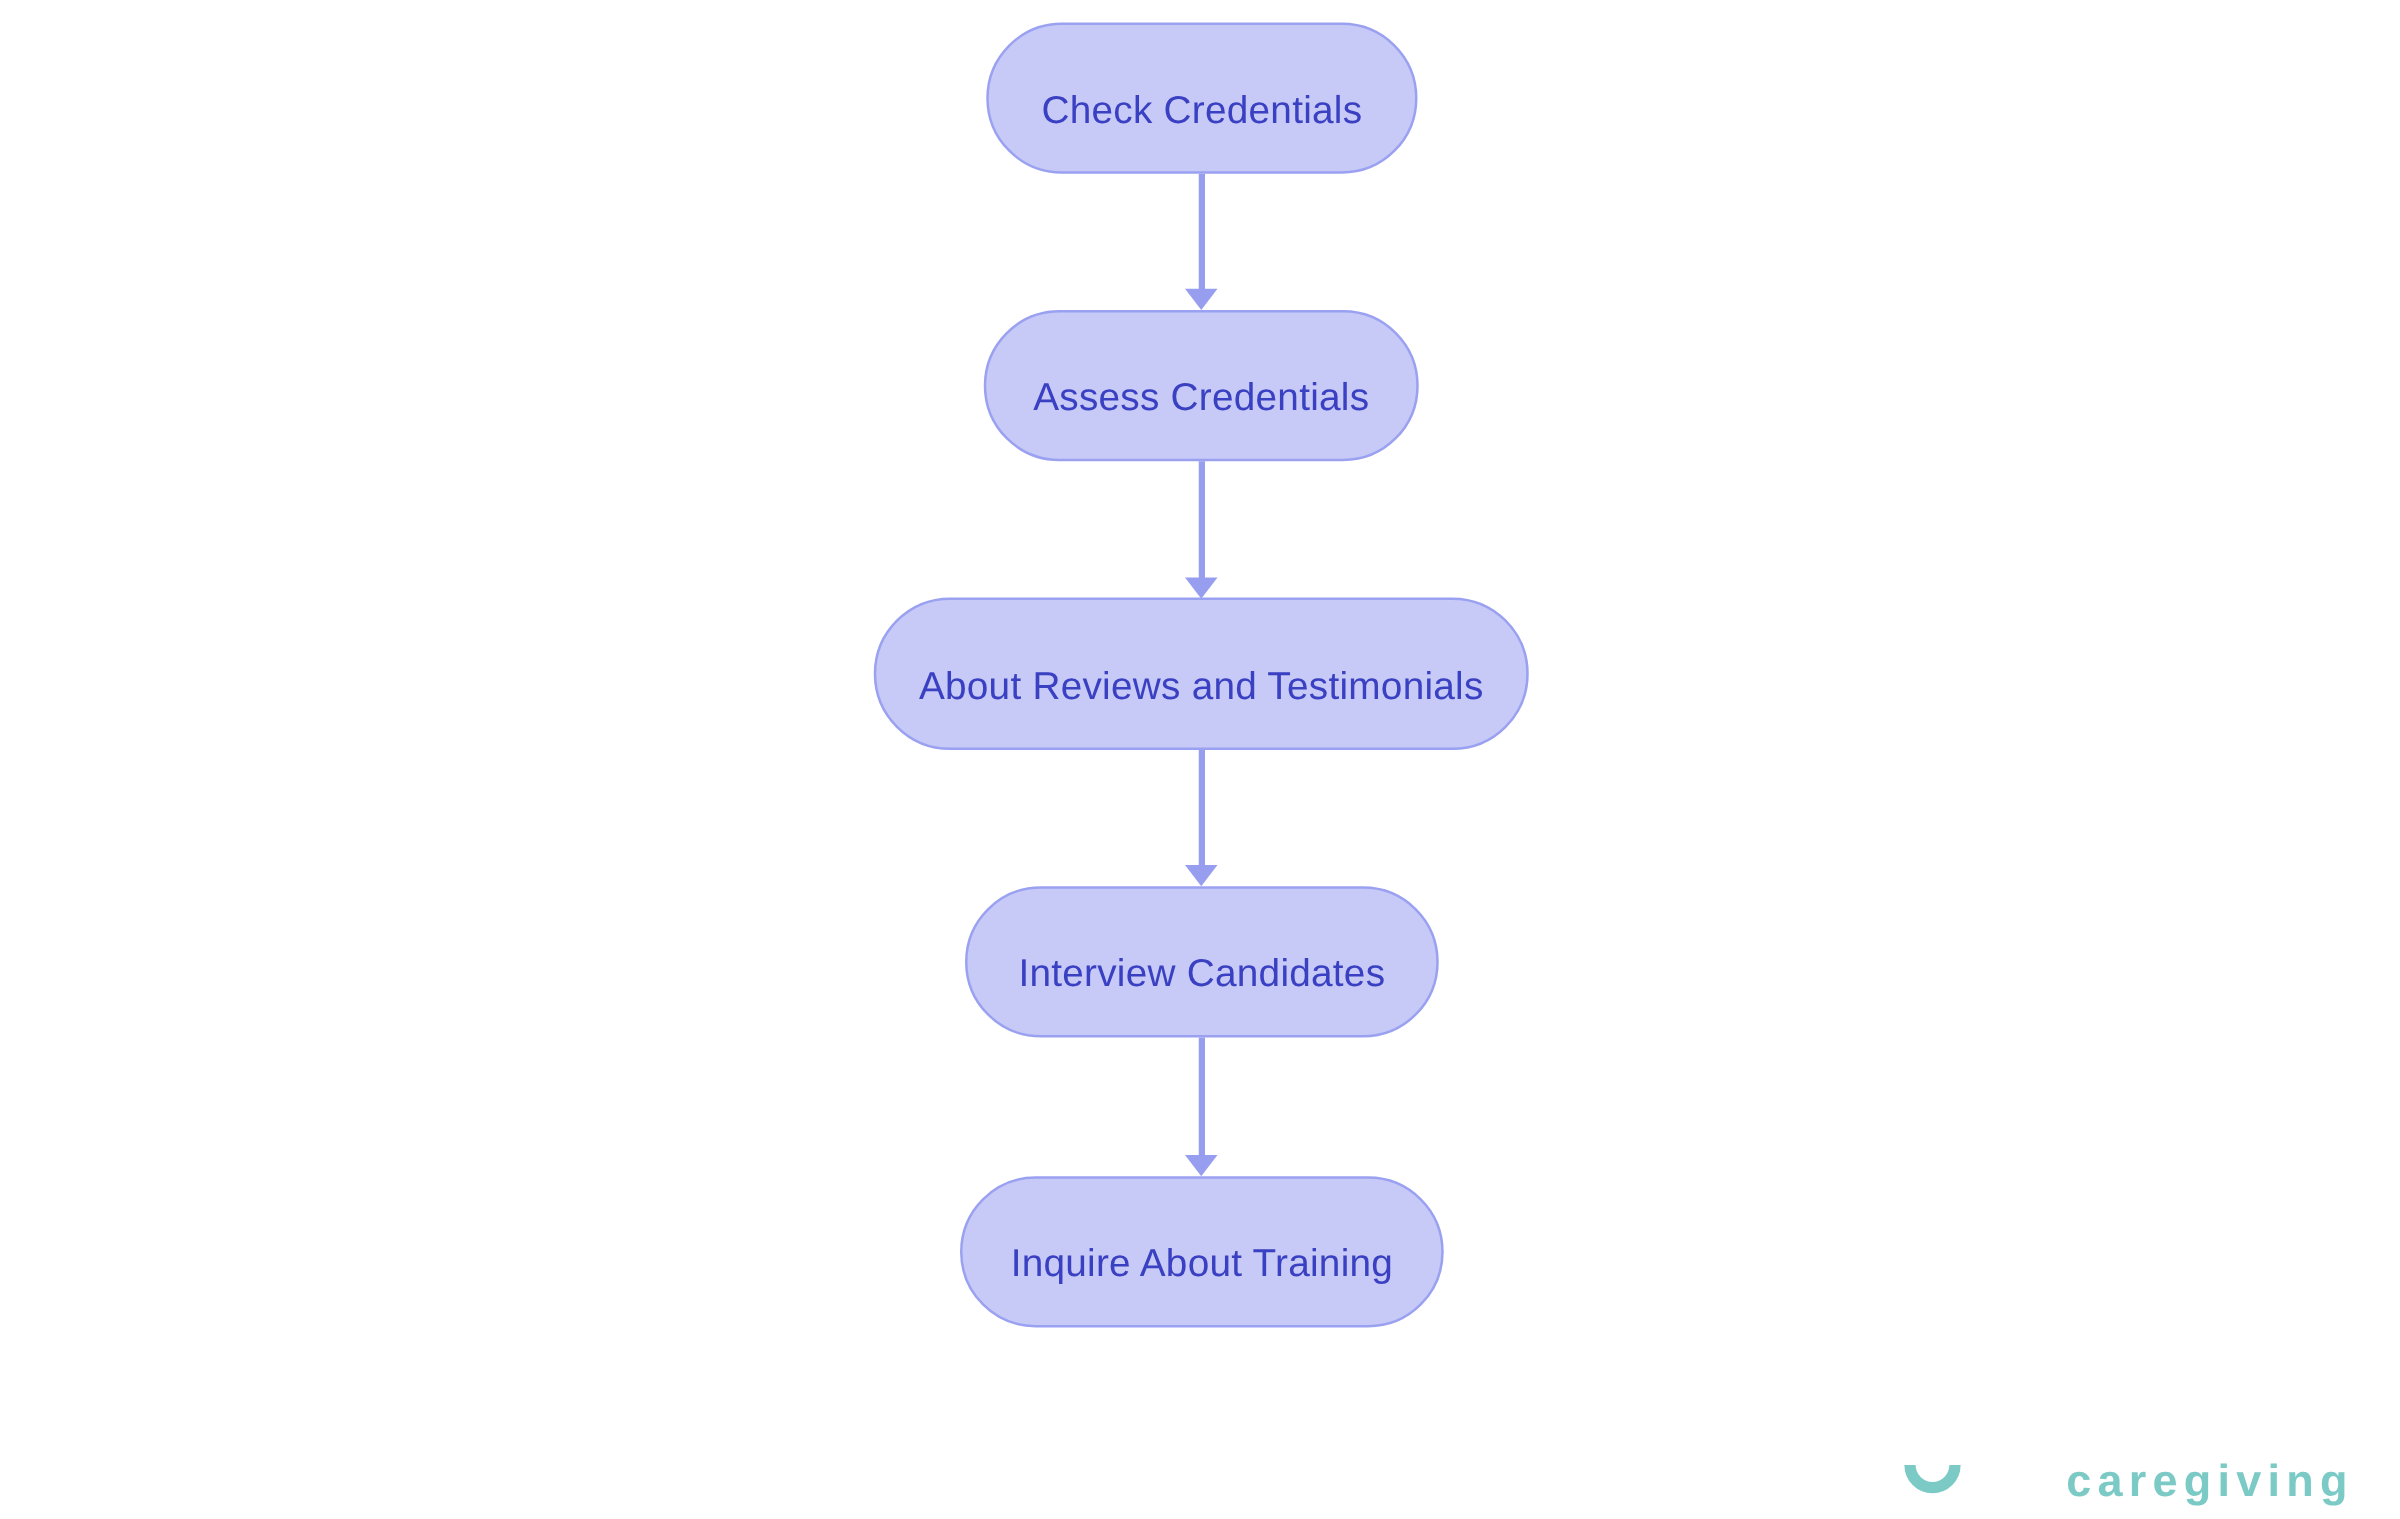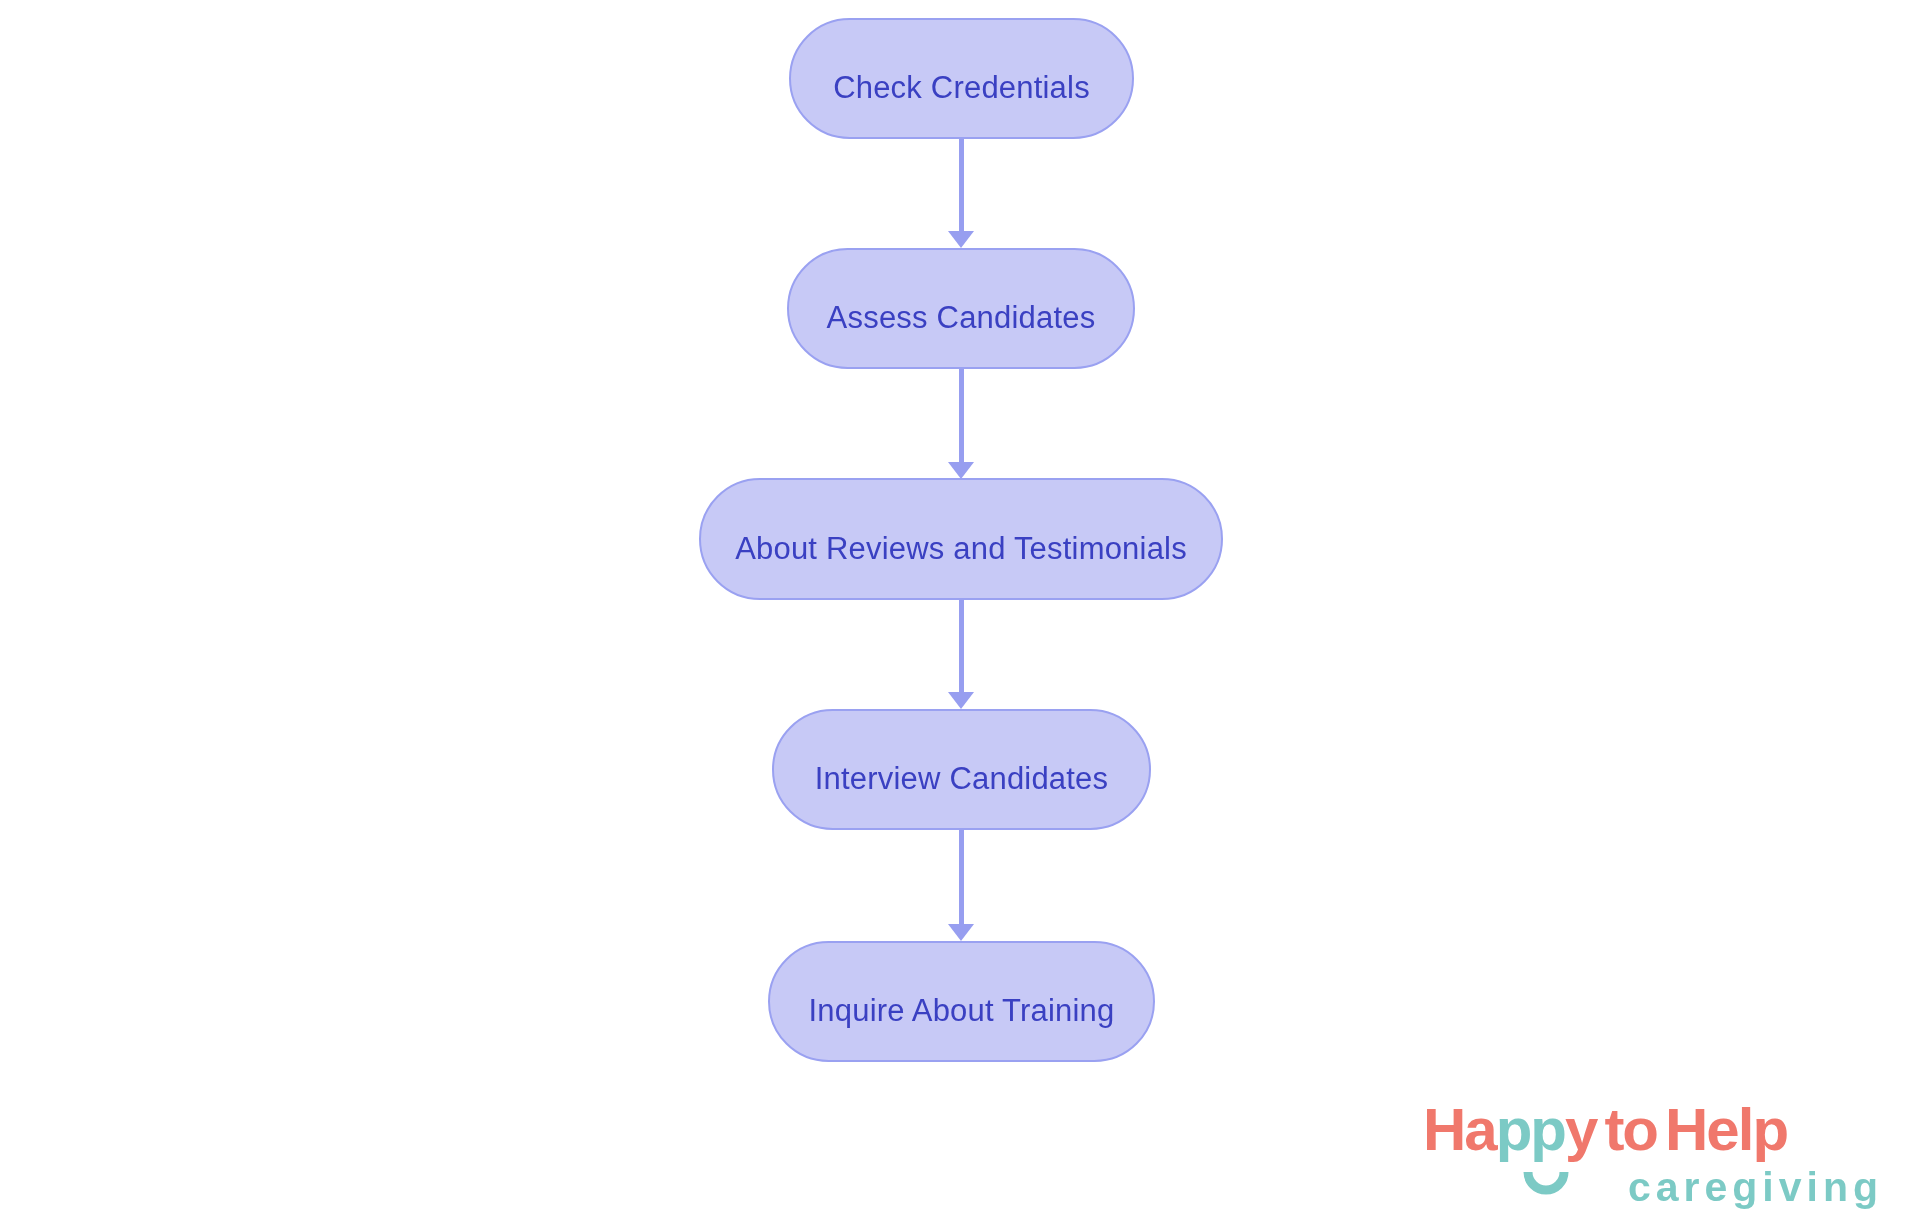--- a/index.html
+++ b/index.html
@@ -84,21 +84,21 @@
   .logo-main .teal  { color: var(--logo-teal, #7ccac5); }
   .logo-main .word-to { margin: 0 8px; }
   .smile {
     position: absolute;
     left: 100px; top: 70px;
     width: 46px; height: 28px;
   }
   .logo-sub {
     position: absolute;
     right: 0; top: 64px;
-    font-size: 41px;
+    font-size: 36px;
     font-weight: 600;
     letter-spacing: 5px;
     color: var(--logo-teal, #7ccac5);
     white-space: nowrap;
   }
 </style>
 </head>
 <body>
 
 <div class="canvas">
@@ -106,21 +106,21 @@
   <div class="node node-1">
     <span class="node-label">Check Credentials</span>
   </div>
 
   <div class="arrow arrow-1">
     <div class="arrow-shaft"></div>
     <div class="arrow-head"></div>
   </div>
 
   <div class="node node-2">
-    <span class="node-label">Assess Candidates</span>
+    <span class="node-label">Assess Credentials</span>
   </div>
 
   <div class="arrow arrow-2">
     <div class="arrow-shaft"></div>
     <div class="arrow-head"></div>
   </div>
 
   <div class="node node-3">
     <span class="node-label">About Reviews and Testimonials</span>
   </div>
@@ -137,20 +137,19 @@
   <div class="arrow arrow-4">
     <div class="arrow-shaft"></div>
     <div class="arrow-head"></div>
   </div>
 
   <div class="node node-5">
     <span class="node-label">Inquire About Training</span>
   </div>
 
   <div class="logo">
-    <div class="logo-main"><span class="coral">Ha</span><span class="teal">pp</span><span class="coral">y</span><span class="coral word-to">to</span><span class="coral">Help</span></div>
     <svg class="smile" viewBox="0 0 46 28">
       <path d="M 5 2 A 18 18 0 0 0 41 2" fill="none" stroke="#7ccac5" stroke-width="9" stroke-linecap="butt"></path>
     </svg>
     <div class="logo-sub">caregiving</div>
   </div>
 
 </div>
 
 </body></html>

